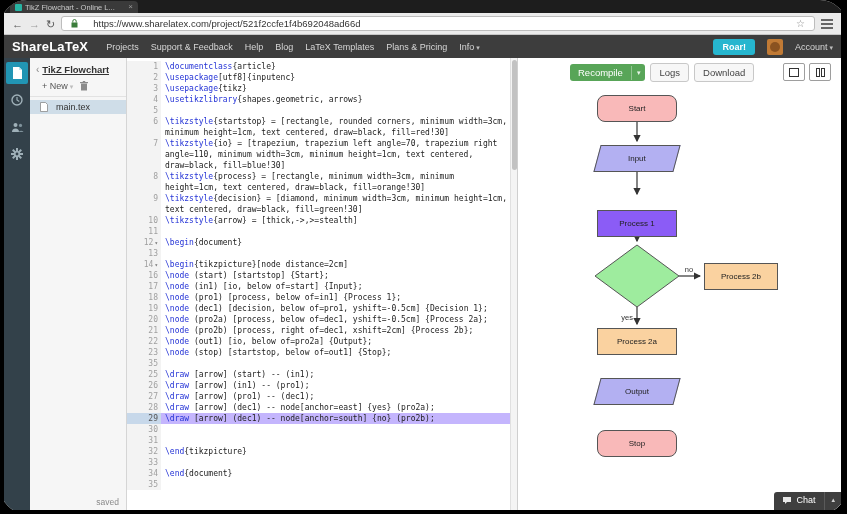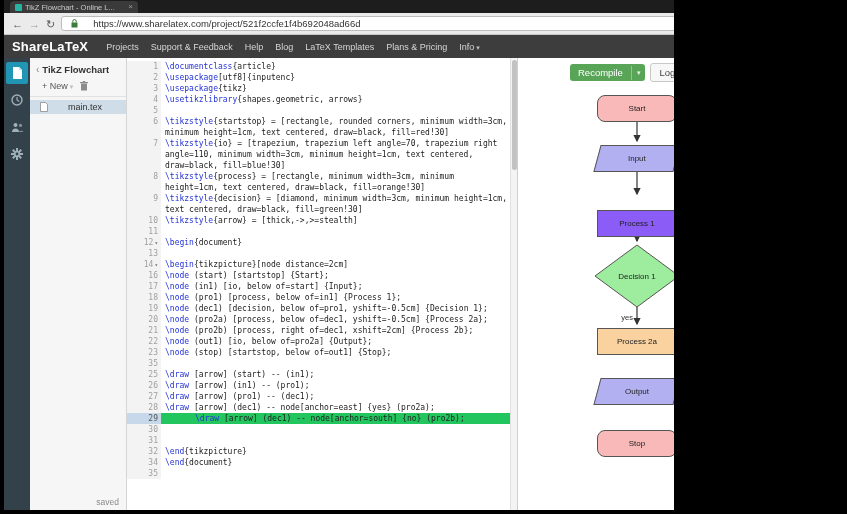--- a/index.html
+++ b/index.html
@@ -1,18 +1,18 @@
 <!DOCTYPE html>
 <html><head>
 <meta charset="utf-8">
 <title>ShareLaTeX</title>
 <style>
   * { margin:0; padding:0; box-sizing:border-box; }
   body { background:#000; font-family:"Liberation Sans", sans-serif; }
-  .screen { position:relative; width:674px; height:514px; background:#000; overflow:hidden; }
+  .screen { position:relative; width:847px; height:514px; background:#000; overflow:hidden;border-radius:27px; }
   .window { position:absolute; left:4px; top:0; width:837px; height:510px; background:#fff;
             display:flex; flex-direction:column; }
 
   
   .tabstrip { height:13px; background:#1d1d1d; display:flex; align-items:flex-end; flex:0 0 13px; }
   .tab { margin-left:6px; height:12px; width:128px; background:#3a3a3a; border-radius:4px 4px 0 0;
          display:flex; align-items:center; gap:3px; padding:0 5px; }
   .tab .fav { width:7px; height:7px; background:#27b3a2; border-radius:1px; flex:0 0 7px; }
   .tab .t-title { font-size:7.5px; color:#c9c9c9; white-space:nowrap; overflow:hidden; text-overflow:ellipsis; flex:1; }
   .tab .t-close { font-size:8px; color:#9a9a9a; line-height:8px; }
@@ -49,39 +49,39 @@
           padding-top:4px; gap:5px; }
   .rail-tile { width:22px; height:22px; display:flex; align-items:center; justify-content:center; border-radius:2px; }
   .rail-tile.active { background:#2195b4; }
   .rail svg { display:block; }
 
   
   .filetree { flex:0 0 97px; background:#f6f6f6; border-right:1px solid #d5d5d5; display:flex;
               flex-direction:column; }
   .ft-header { display:flex; align-items:center; gap:3px; padding:6px 6px 4px 6px; }
   .ft-back { color:#888; font-size:10px; }
-  .ft-title { font-size:9.5px; color:#333; font-weight:bold; white-space:nowrap; overflow:hidden; }
+  .ft-title { font-size:9.5px; color:#333; font-weight:bold; white-space:nowrap; overflow:hidden;text-decoration:underline; }
   .ft-actions { display:flex; align-items:center; gap:7px; padding:2px 6px 5px 12px;
                 border-bottom:1px solid #e2e2e2; }
   .ft-new { font-size:9px; color:#555; white-space:nowrap; }
-  .ft-file { margin-top:3px; display:flex; align-items:center; gap:20px; background:#cfdde8;
+  .ft-file { margin-top:3px; display:flex; align-items:center; gap:8px; background:#cfdde8;
              padding:2px 4px 2px 10px; }
   .ft-file-name { font-size:9px; color:#333; }
   .ft-saved { margin-top:auto; align-self:flex-end; padding:3px 7px; font-size:8.5px; color:#8a8a8a; }
 
   
   .editor { flex:1; background:#fff; position:relative; overflow:hidden; }
   .lines { padding-top:3px; }
   .code-row { display:flex; font-family:"DejaVu Sans Mono", monospace; font-size:8px; line-height:11px; }
   .gutter-num { flex:0 0 34px; text-align:right; padding-right:3px; color:#9f9f9f; background:#f3f3f3;
                 user-select:none; }
   .gutter-num .fold { font-size:6px; color:#777; margin-left:1px; }
   .code-text { flex:1; white-space:pre-wrap; word-break:break-word; padding-left:4px; padding-right:9px;
                color:#222; min-height:11px; }
-  .code-row.active { background:#22c55e;gap:30px; }
+  .code-row.active { background:#c4b5fd; }
   .code-row.active .gutter-num { background:#c7d8ea; color:#555; }
   .cmd { color:#2433d6; }
   .ed-scrollbar { position:absolute; right:0; top:0; width:7px; height:100%; background:#f4f4f4;
                   border-left:1px solid #e0e0e0; }
   .ed-thumb { position:absolute; top:2px; left:1px; width:5px; height:110px; background:#c2c2c2;
               border-radius:3px; }
 
   
   .preview { flex:0 0 324px; background:#fff; border-left:1px solid #cfcfcf; position:relative;padding-left:44px; }
   .pv-toolbar { display:flex; align-items:center; gap:5px; padding:5px 8px; }
@@ -332,20 +332,24 @@
               <div class="gutter-num">30</div>
               <div class="code-text"></div>
             </div>
             <div class="code-row">
               <div class="gutter-num">31</div>
               <div class="code-text"></div>
             </div>
             <div class="code-row">
               <div class="gutter-num">32</div>
               <div class="code-text"><span class="cmd">\end</span>{tikzpicture}</div>
+            </div>
+            <div class="code-row">
+              <div class="gutter-num">33</div>
+              <div class="code-text"></div>
             </div>
             <div class="code-row">
               <div class="gutter-num">34</div>
               <div class="code-text"><span class="cmd">\end</span>{document}</div>
             </div>
             <div class="code-row">
               <div class="gutter-num">35</div>
               <div class="code-text"></div>
             </div>
           </div>
@@ -391,23 +395,20 @@
 
         <div class="fc-node shape-rounded" style="left: 79px; top: 37px; width: 80px; height: 27px; background-color: rgb(249, 185, 185);">
             <span>Start</span>
           </div>
         <div class="fc-node shape-par" style="left: 79px; top: 87px; width: 80px; height: 27px; background-color: rgb(179, 176, 242);">
             <span>Input</span>
           </div>
         <div class="fc-node" style="left: 79px; top: 152px; width: 80px; height: 27px; background-color: #8b5cf6;">
             <span>Process 1</span>
           </div>
-        <div class="fc-diamond-label" style="left:77px; top:187px; width:84px; height:62px;">
-            <span>Decision 1</span>
-          </div>
         <div class="fc-node" style="left: 186px; top: 205px; width: 74px; height: 27px; background-color: rgb(250, 210, 160);">
             <span>Process 2b</span>
           </div>
         <div class="fc-node" style="left: 79px; top: 270px; width: 80px; height: 27px; background-color: rgb(250, 210, 160);">
             <span>Process 2a</span>
           </div>
         <div class="fc-node shape-par" style="left: 79px; top: 320px; width: 80px; height: 27px; background-color: rgb(179, 176, 242);">
             <span>Output</span>
           </div>
         <div class="fc-node shape-rounded" style="left: 79px; top: 372px; width: 80px; height: 27px; background-color: rgb(249, 185, 185);">

